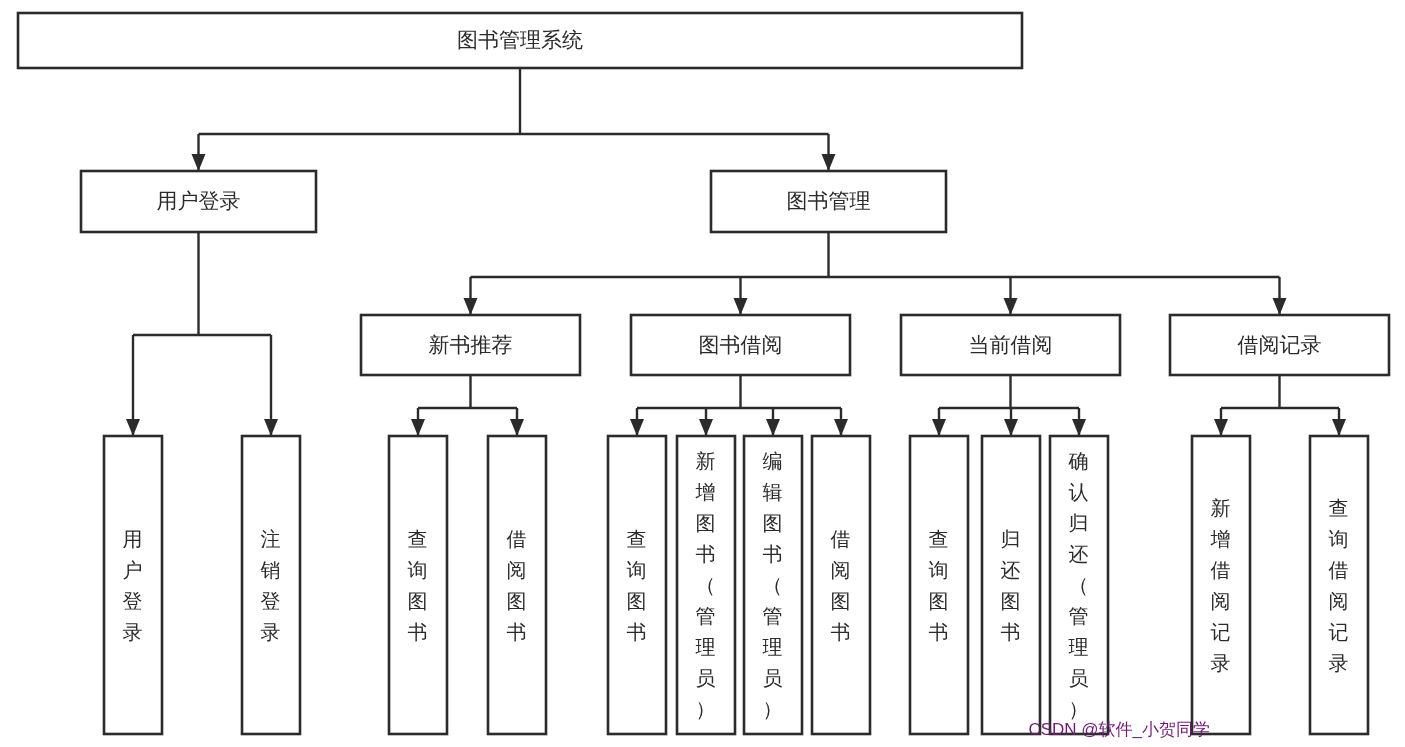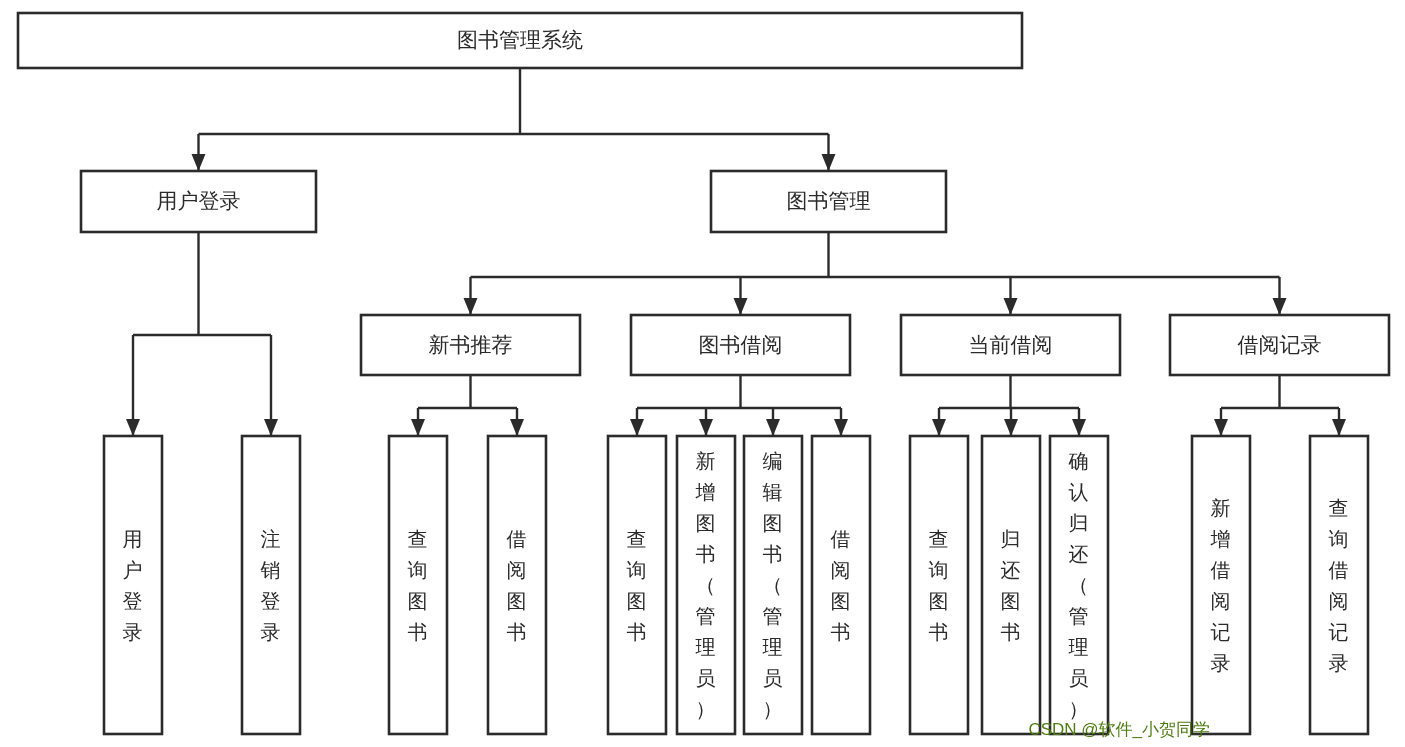--- a/index.html
+++ b/index.html
@@ -52,21 +52,21 @@
   }
   .node-label.vertical {
     font-size: 20px;
     letter-spacing: 1px;
   }
   .watermark {
     position: absolute;
     right: 8px;
     bottom: 6px;
     font-size: 17px;
-    color: #4d7c0f;
+    color: #701a75;
     font-family: "Liberation Sans", "DejaVu Sans", sans-serif;
     white-space: nowrap;
     pointer-events: none;
     user-select: none;
   }
 </style>
 </head>
 <body>
 
 <div id="diagram-root">

